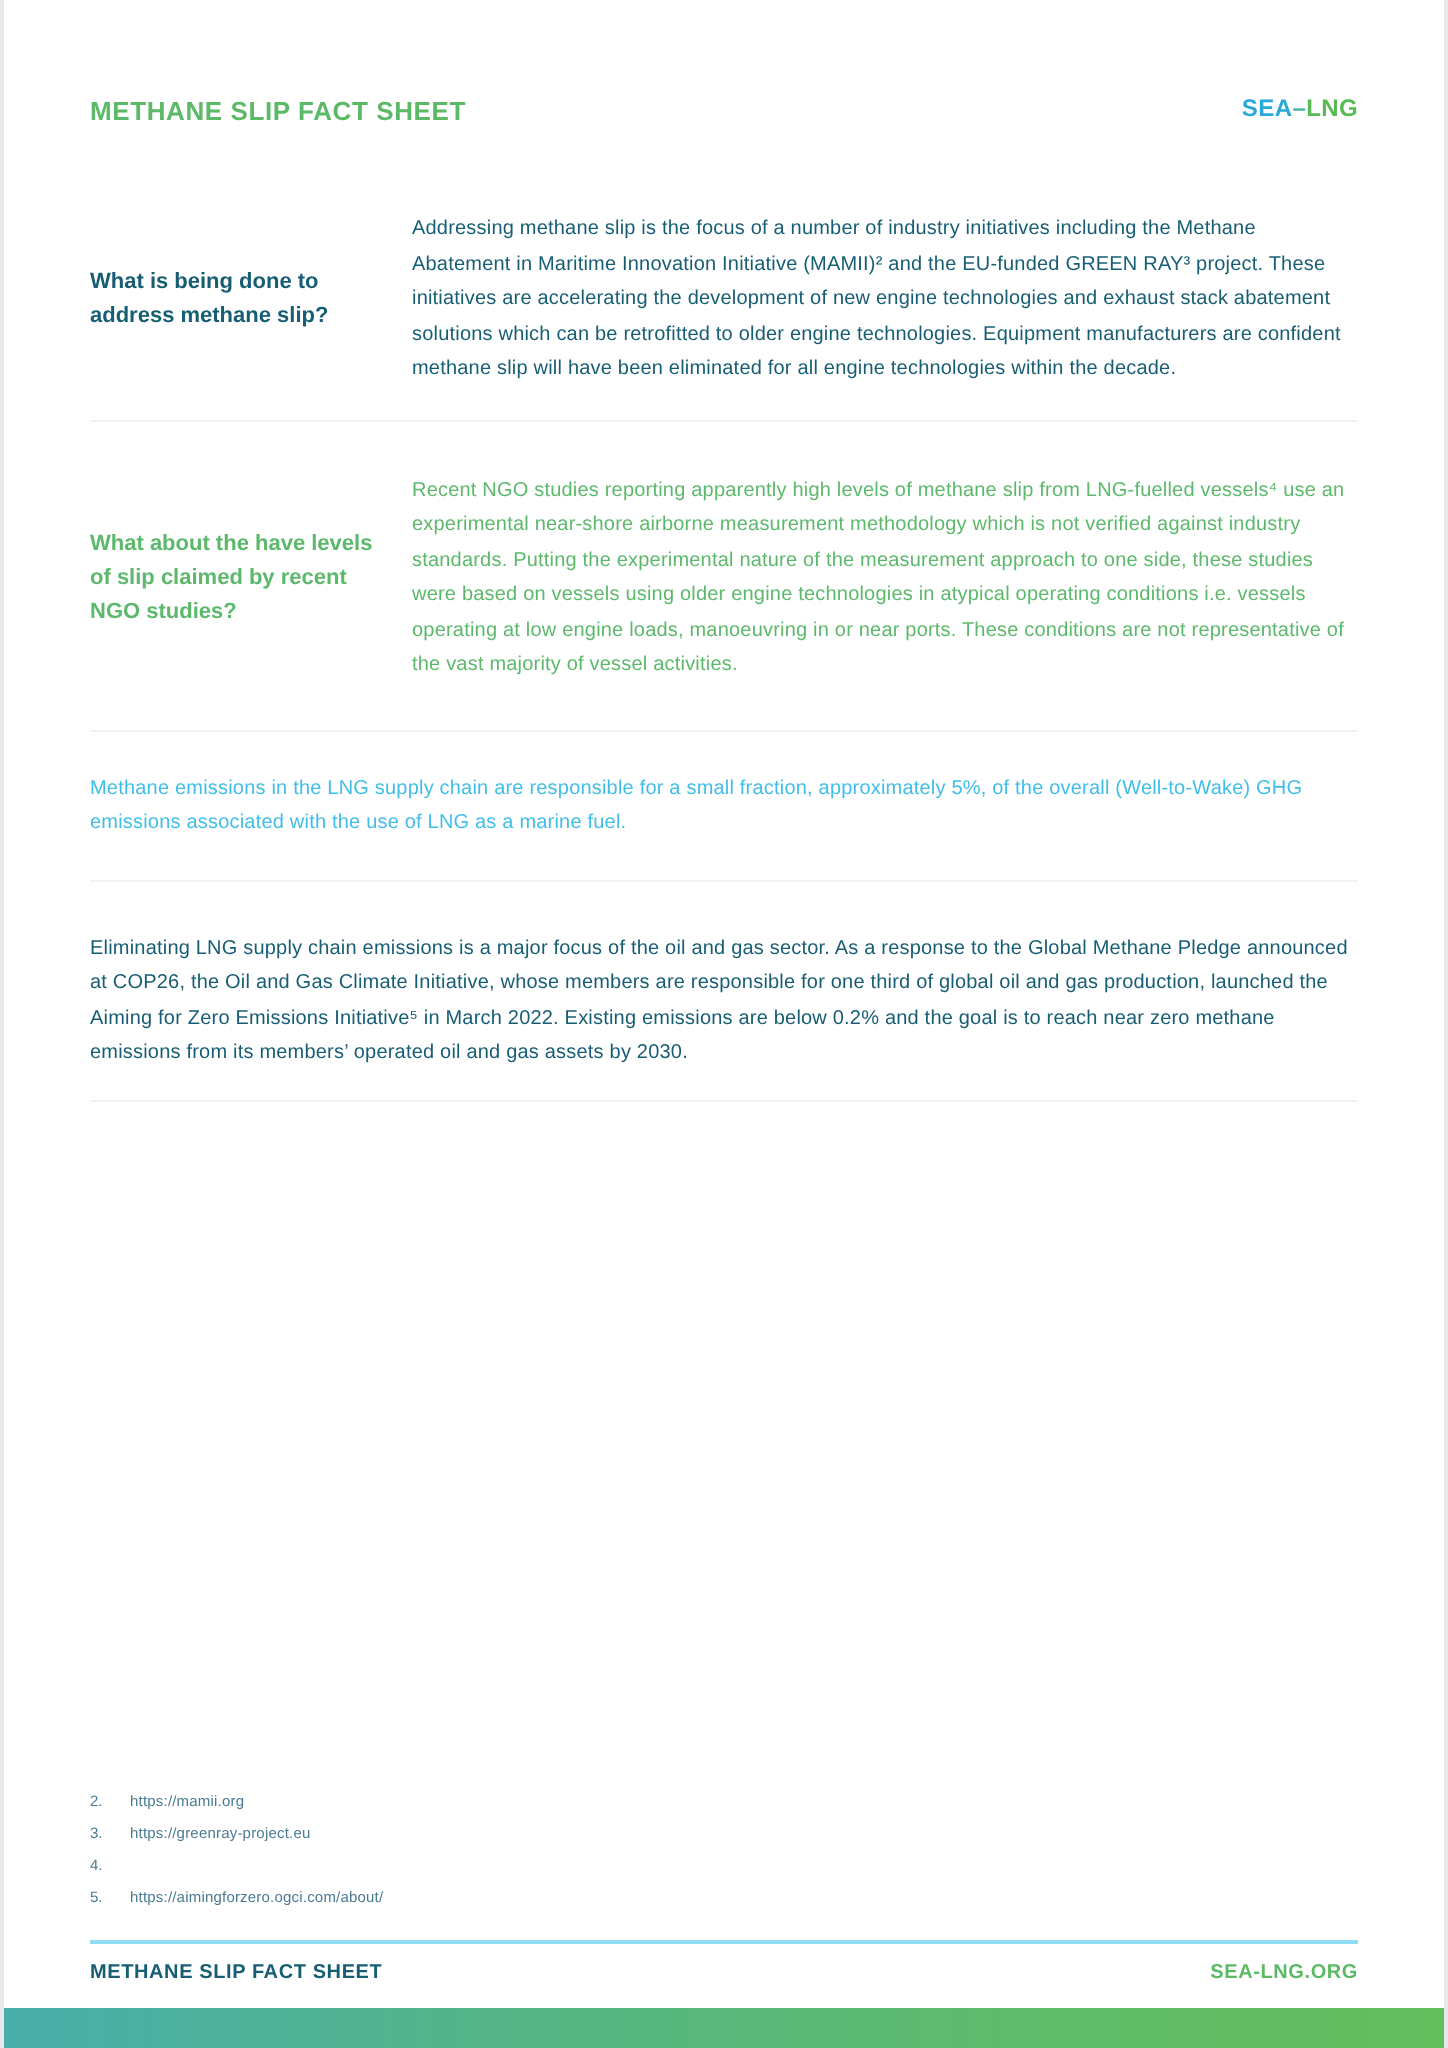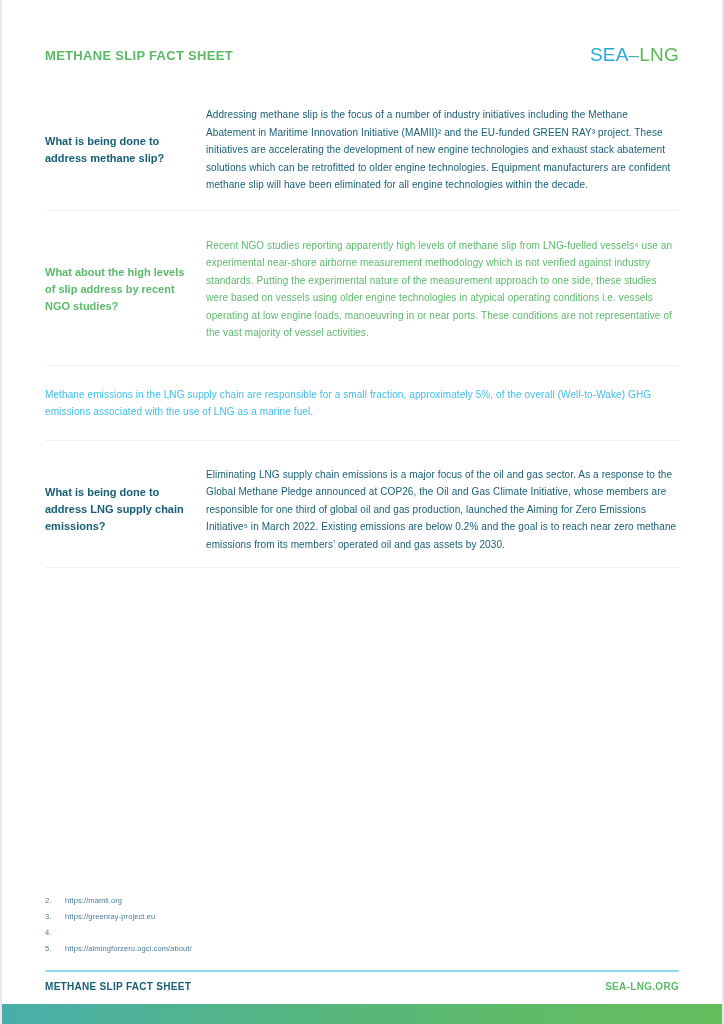--- a/index.html
+++ b/index.html
@@ -25,22 +25,22 @@
     align-items: flex-start;
   }
   .page-title {
     font-size: 13px;
     font-weight: bold;
     letter-spacing: 0.3px;
     color: #5CBA66;
     line-height: 17px;
   }
   .brand-logo {
-    font-size: 19px;
-    font-weight: normal;
+    font-size: 12px;
+    font-weight: bold;
     letter-spacing: 0.2px;
     line-height: 19px;
     margin-top: -2px;
     white-space: nowrap;
     margin-left: 28px;
   }
   .logo-sea  { color: #29A8DA; }
   .logo-dash { color: #45B4A5; }
   .logo-lng  { color: #58BA55; }
 
@@ -152,34 +152,33 @@
     </div>
 
     <div class="qa-row row-1">
       <div class="qa-question c-teal">What is being done to address methane slip?</div>
       <div class="qa-answer c-teal">Addressing methane slip is the focus of a number of industry initiatives including the Methane Abatement in Maritime Innovation Initiative (MAMII)² and the EU-funded GREEN RAY³ project. These initiatives are accelerating the development of new engine technologies and exhaust stack abatement solutions which can be retrofitted to older engine technologies.  Equipment manufacturers are confident methane slip will have been eliminated for all engine technologies within the decade.</div>
     </div>
 
     <div class="divider div-1"></div>
 
     <div class="qa-row row-2">
-      <div class="qa-question c-green">What about the high levels of slip address by recent NGO studies?</div>
+      <div class="qa-question c-green">What about the have levels of slip claimed by recent NGO studies?</div>
       <div class="qa-answer c-green">Recent NGO studies reporting apparently high levels of methane slip from LNG-fuelled vessels⁴ use an experimental near-shore airborne measurement methodology which is not verified against industry standards.  Putting the experimental nature of the measurement approach to one side, these studies were based on vessels using older engine technologies in atypical operating conditions i.e. vessels operating at low engine loads, manoeuvring in or near ports.  These conditions are not representative of the vast majority of vessel activities.</div>
     </div>
 
     <div class="divider div-2"></div>
 
     <div class="qa-row row-3">
       <div class="qa-answer c-blue">Methane emissions in the LNG supply chain are responsible for a small fraction, approximately 5%, of the overall (Well-to-Wake) GHG emissions associated with the use of LNG as a marine fuel.</div>
     </div>
 
     <div class="divider div-3"></div>
 
     <div class="qa-row row-4">
-      <div class="qa-question c-teal">What is being done to address LNG supply chain emissions?</div>
       <div class="qa-answer c-teal">Eliminating LNG supply chain emissions is a major focus of the oil and gas sector.  As a response to the Global Methane Pledge announced at COP26, the Oil and Gas Climate Initiative, whose members are responsible for one third of global oil and gas production, launched the Aiming for Zero Emissions Initiative⁵ in March 2022.  Existing emissions are below 0.2% and the goal is to reach near zero methane emissions from its members’ operated oil and gas assets by 2030.</div>
     </div>
 
     <div class="divider div-4"></div>
 
   </div>
 
   <div class="footnotes">
     <div class="footnote-item">
       <span class="footnote-number">2.</span>

